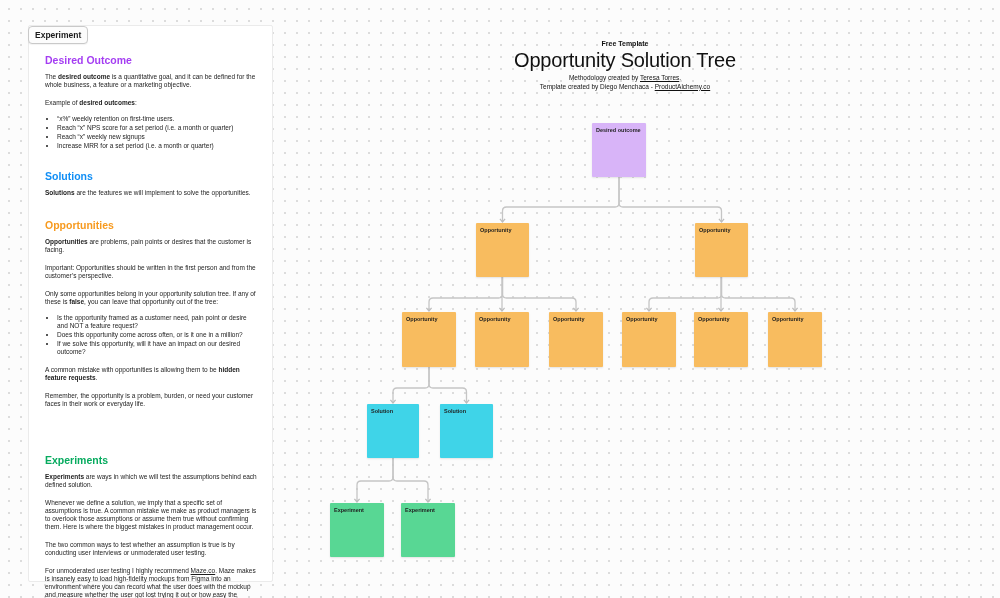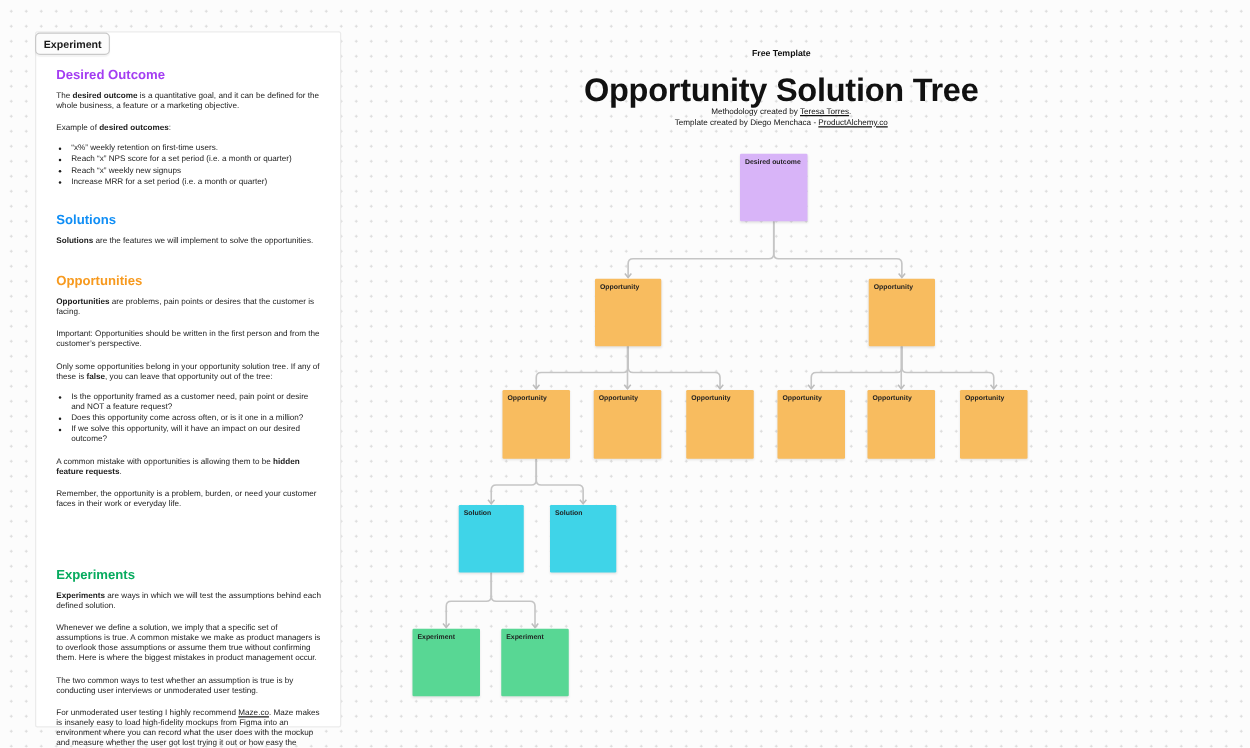--- a/index.html
+++ b/index.html
@@ -32,21 +32,21 @@
   #sec-experiments h2 { margin-top:47px; }
   .panel p { margin:0 0 10px; font-size:6.5px; line-height:8px; }
   .panel ul { margin:-2px 0 10px; padding-left:12px; }
   .panel li { font-size:6.5px; line-height:8px; margin:0 0 1px; }
   .panel b { font-weight:bold; }
   u { text-decoration:underline; }
 
   
   .header { position:absolute; left:425px; top:40px; width:400px; text-align:center; }
   .eyebrow { font-size:7px; font-weight:bold; color:#111; }
-  .header h1 { margin:14px 0 3px; font-size:26px; line-height:22px; font-weight:bold; color:#111; letter-spacing:-0.2px; }
+  .header h1 { margin:2px 0 3px; font-size:20px; line-height:22px; font-weight:normal; color:#111; letter-spacing:-0.2px; }
   .credit { font-size:6.5px; line-height:8.5px; color:#111; }
 
   
   .node {
     position:absolute; box-sizing:border-box; border-radius:1px;
     box-shadow:0 1px 2px rgba(0,0,0,0.10);
   }
   .node-label { display:block; padding:4px 3px 0 4px; font-size:5.5px; line-height:6px; font-weight:bold; color:#1f1f1f; }
 </style>
 </head>

